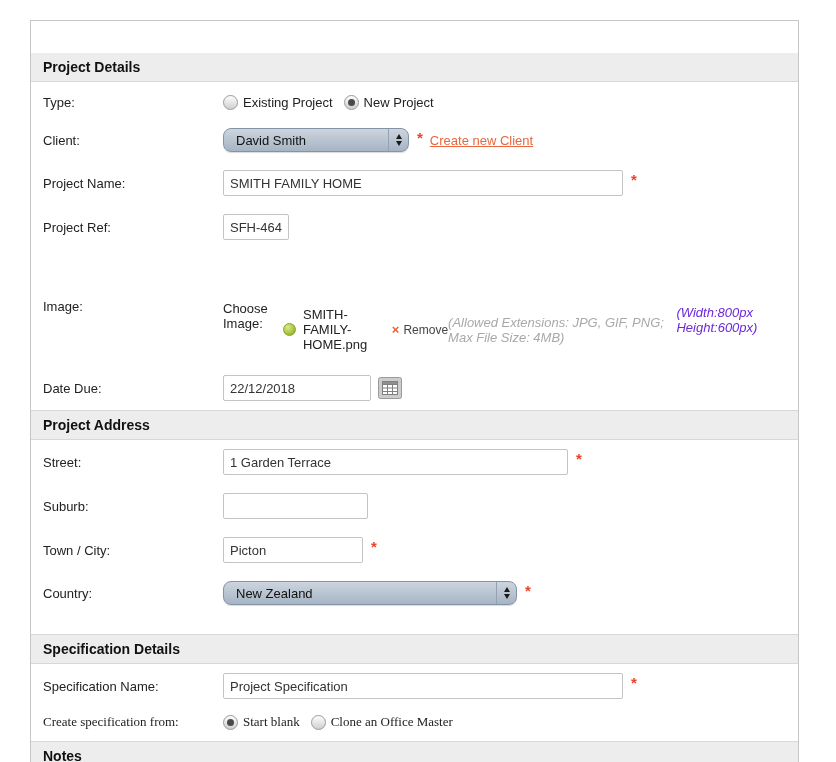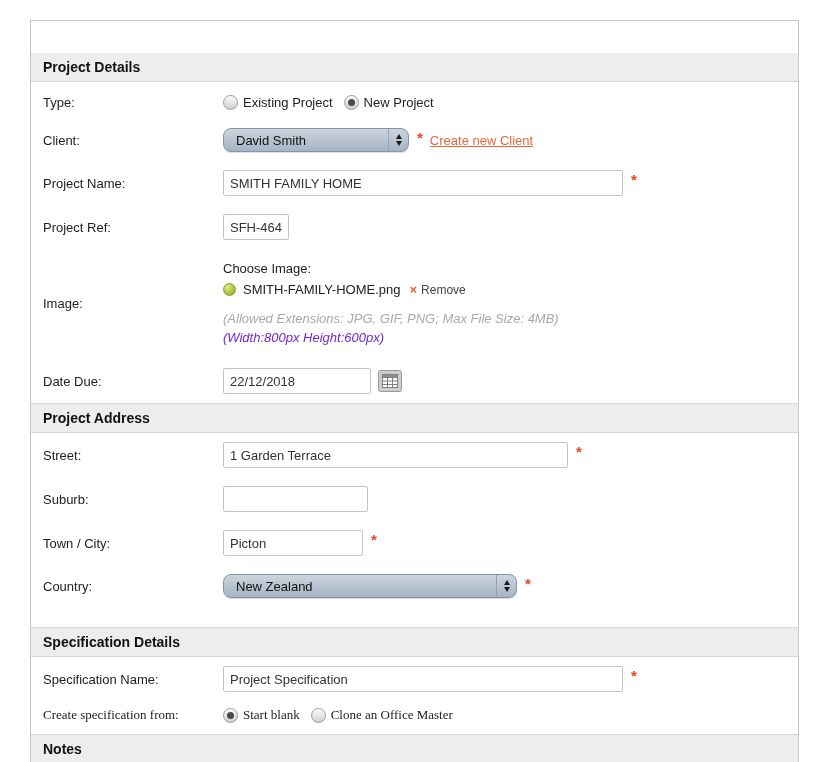--- a/index.html
+++ b/index.html
@@ -38,21 +38,21 @@
   }
   .select .txt{flex:1 1 auto;overflow:hidden;white-space:nowrap;}
   .stepper{
     flex:0 0 19px;height:100%;display:flex;flex-direction:column;align-items:center;justify-content:center;
     gap:2px;border-left:1px solid #93a1b2;margin-left:6px;
   }
   .arr-up{width:0;height:0;border-left:3.5px solid transparent;border-right:3.5px solid transparent;border-bottom:5px solid #1a1a1a;}
   .arr-down{width:0;height:0;border-left:3.5px solid transparent;border-right:3.5px solid transparent;border-top:5px solid #1a1a1a;}
   
   .row-image{align-items:center;}
-  .image-stack{display:flex;flex-direction:column;}
+  .image-stack{display:flex;flex-direction:row;margin-top:40px;}
   .file-line{display:flex;align-items:center;margin-top:6px;}
   .green-dot{
     width:11px;height:11px;border-radius:50%;flex:0 0 11px;
     background:radial-gradient(circle at 35% 30%, #dcea85, #9ab733 75%);
     border:1px solid #87a32b;margin-right:7px;
   }
   .remove{display:inline-flex;align-items:center;margin-left:9px;cursor:pointer;font-size:12px;color:#444;}
   .remove .x{color:#e8602f;font-weight:bold;margin-right:4px;font-size:13px;line-height:12px;}
   .hint-italic{color:#a9a9a9;font-style:italic;margin-top:14px;}
   .hint-size{color:#6d28d9;margin-top:4px;font-style:italic;}

